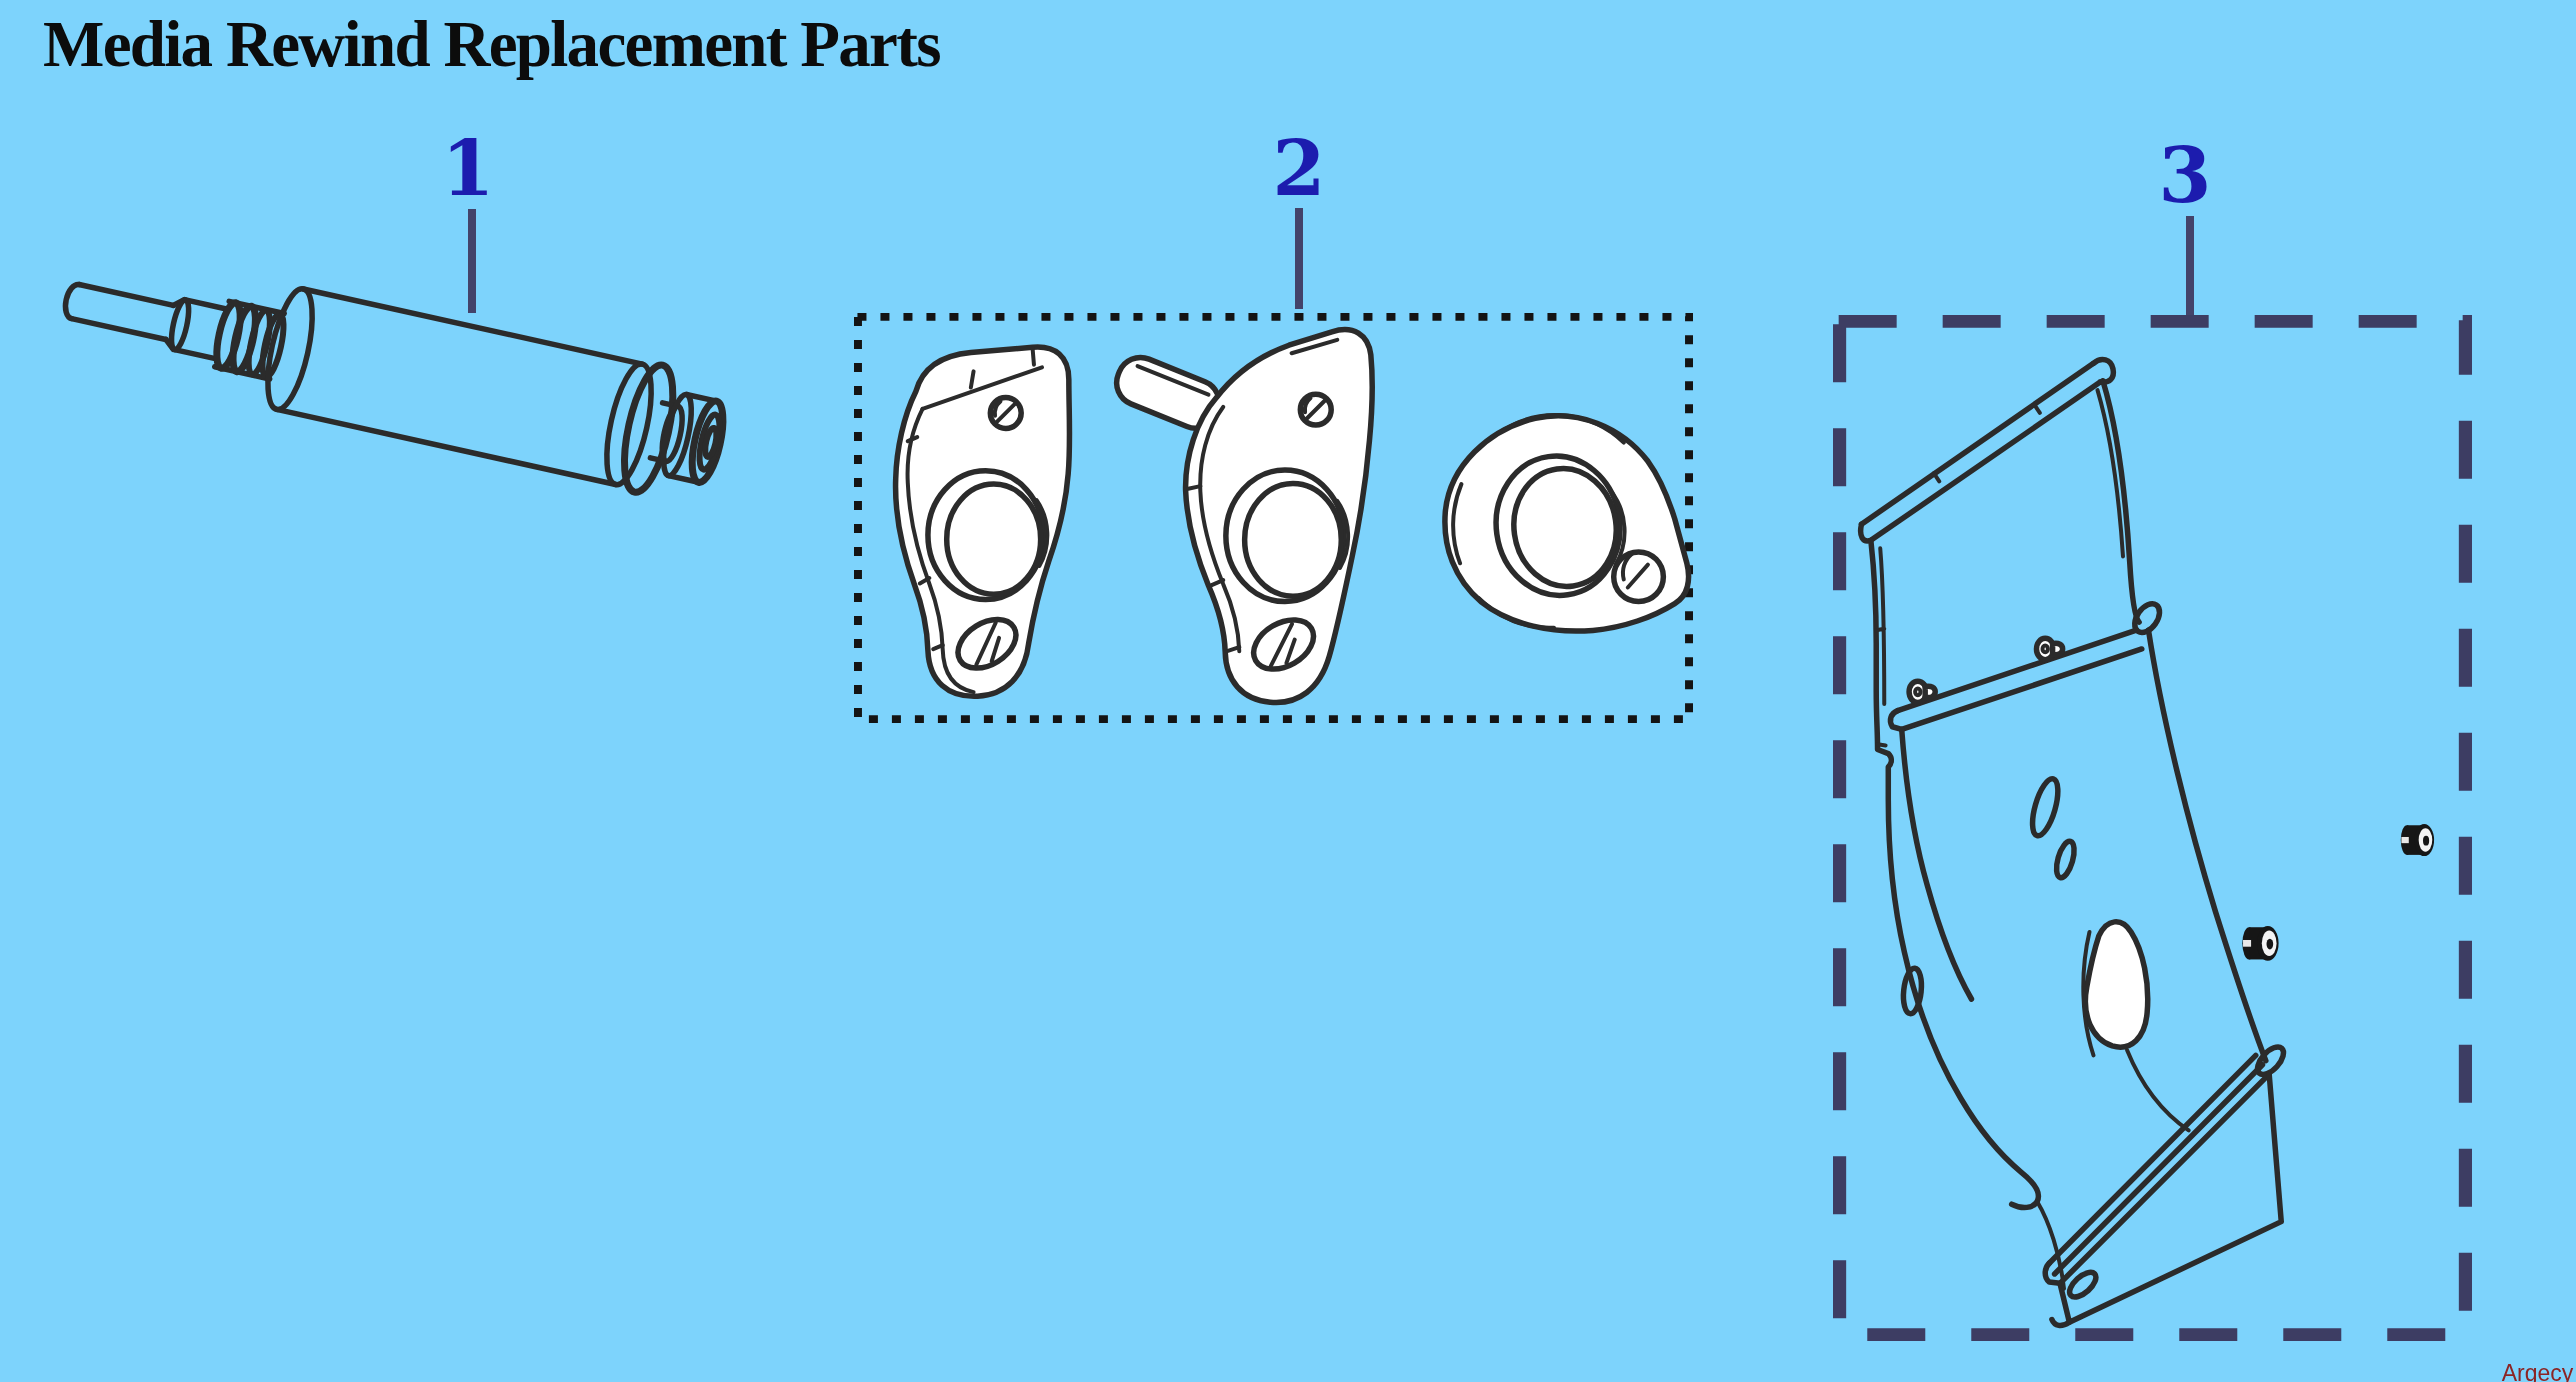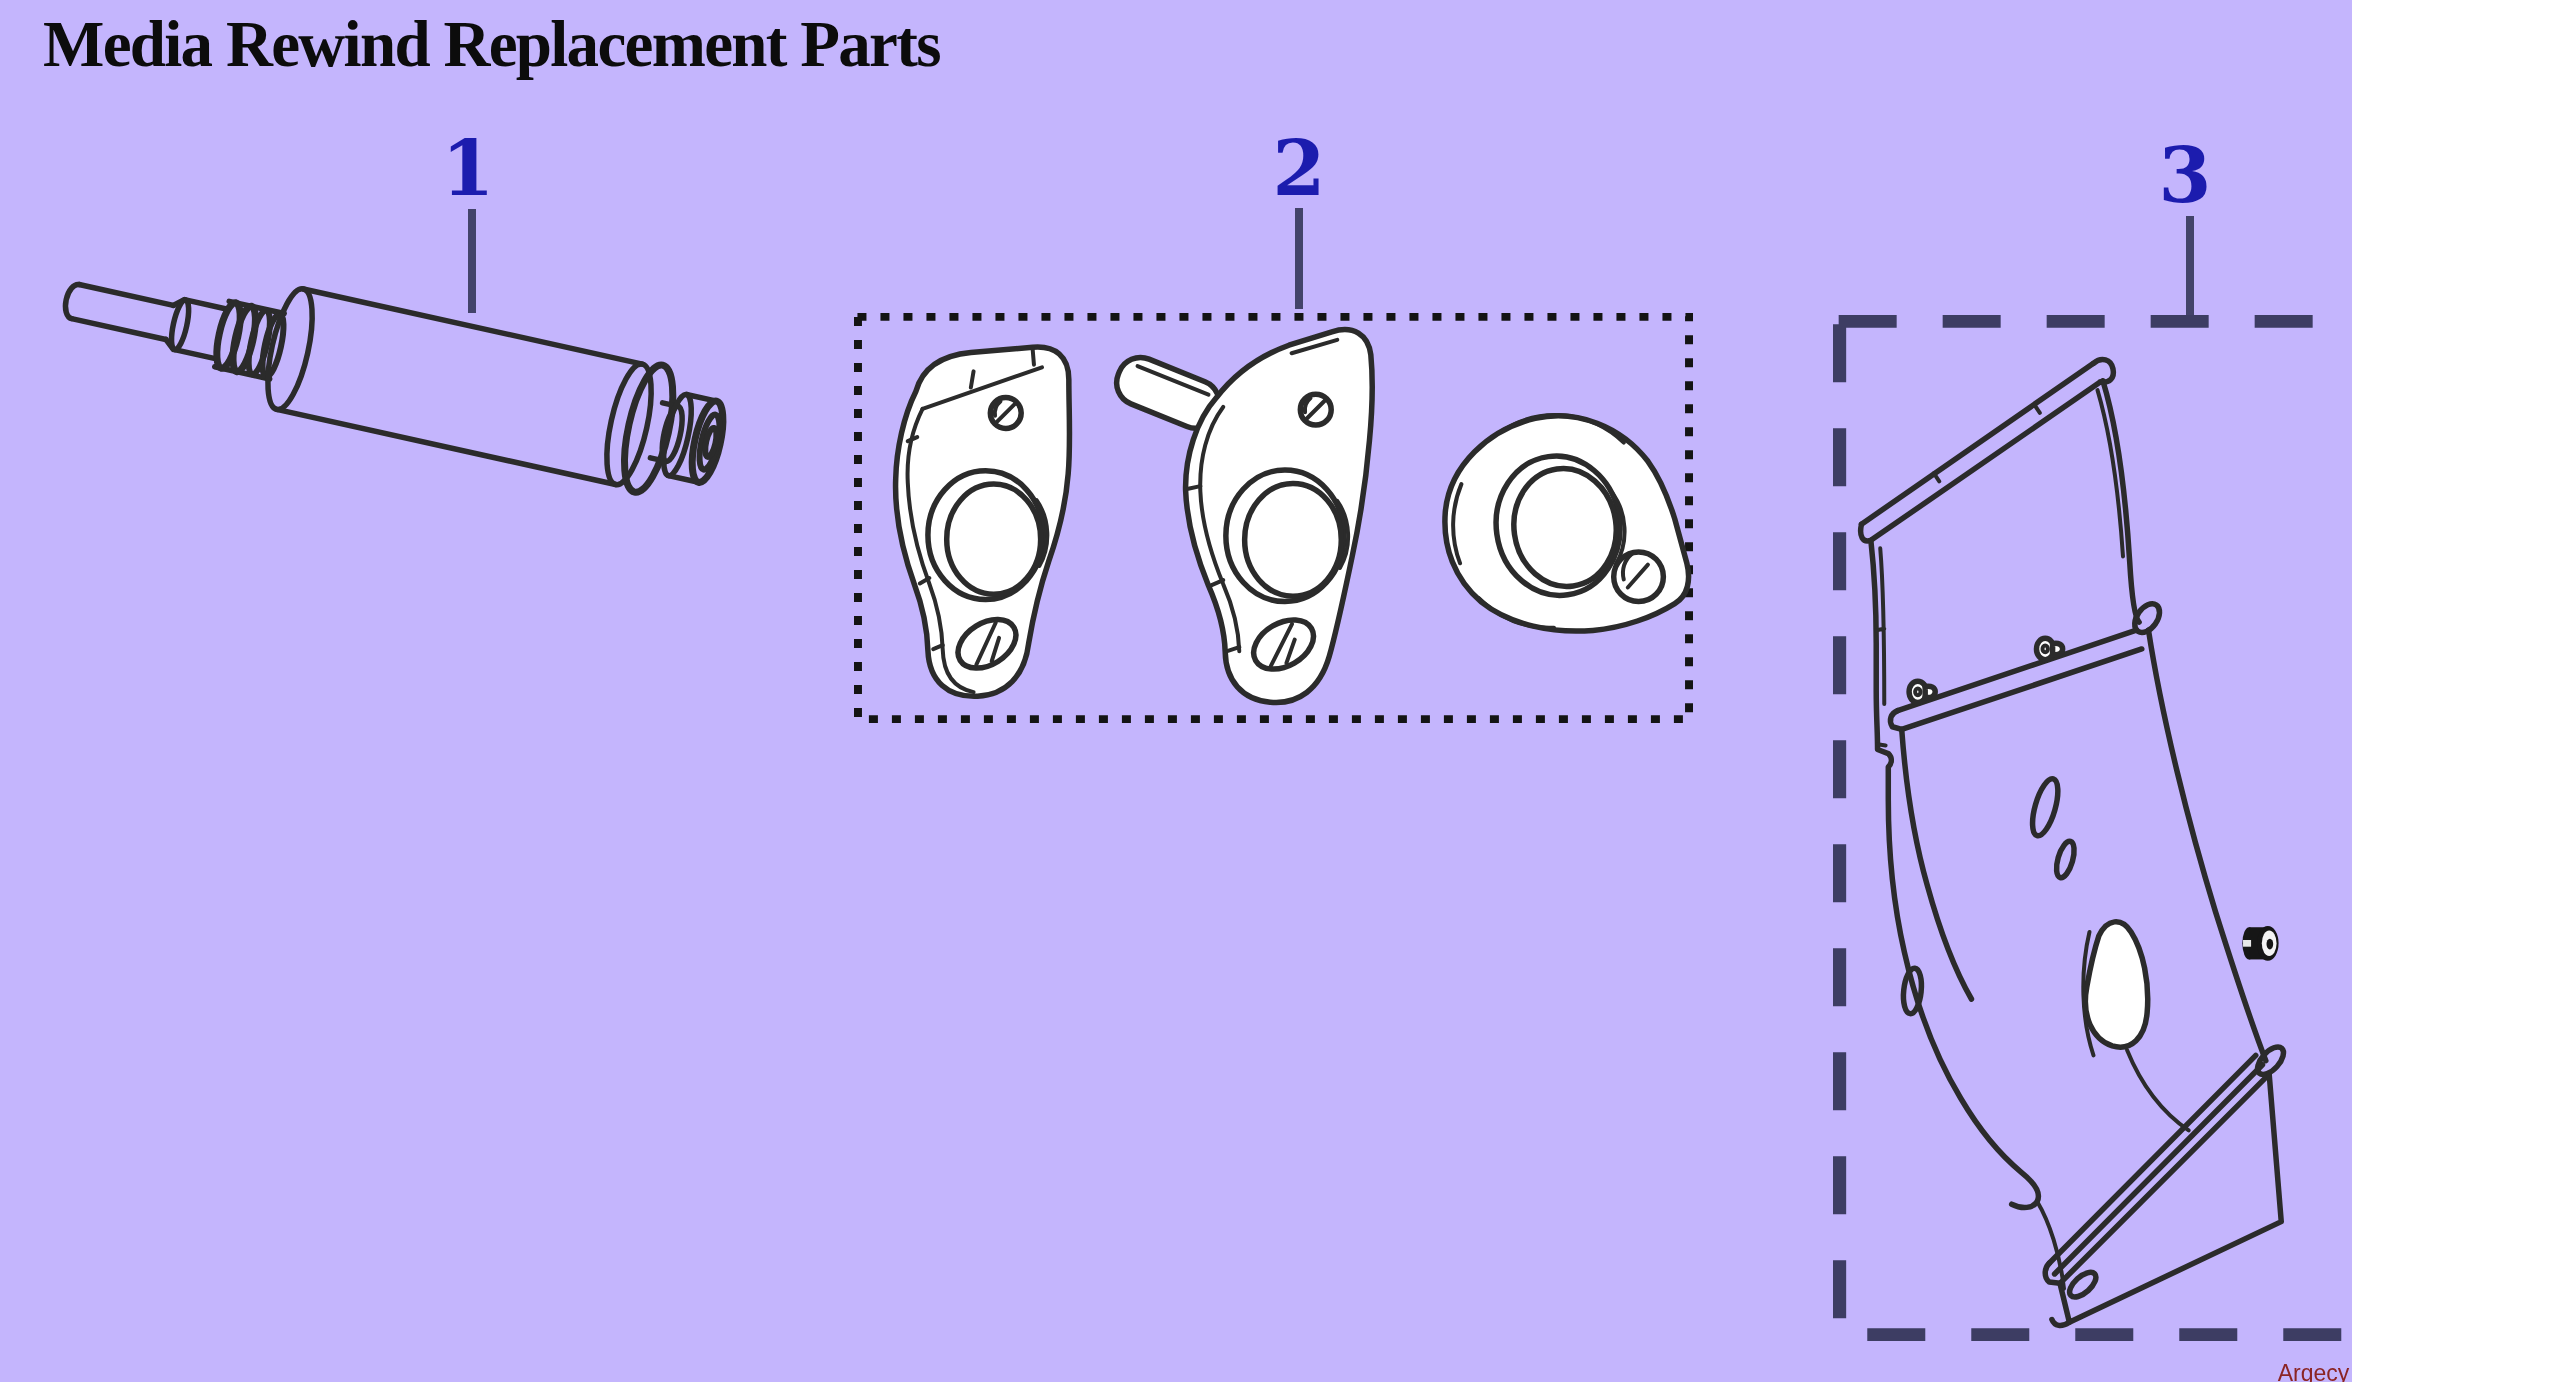--- a/index.html
+++ b/index.html
@@ -7,22 +7,22 @@
     --callout-blue:#1c1cae;
     --leader-navy:#43436a;
     --outline:#2b2b2b;
     --dotted-border:#141414;
     --dashed-border:#3d3d63;
     --watermark:#8b2424;
   }
   html,body{margin:0;padding:0;background:#ffffff;}
   #canvas{
     position:relative;
-    width:2352px;height:1383px;
-    background:#c4b5fd;
+    width:2576px;height:1383px;
+    background:#7dd3fc;
     font-family:"Liberation Sans",sans-serif;
     overflow:hidden;
   }
   .page-title{
     position:absolute;left:43px;top:6.7px;
     font-family:"Liberation Serif",serif;
     font-weight:bold;
     font-size:65px;
     letter-spacing:-1.7px;
     color:var(--title-color);

